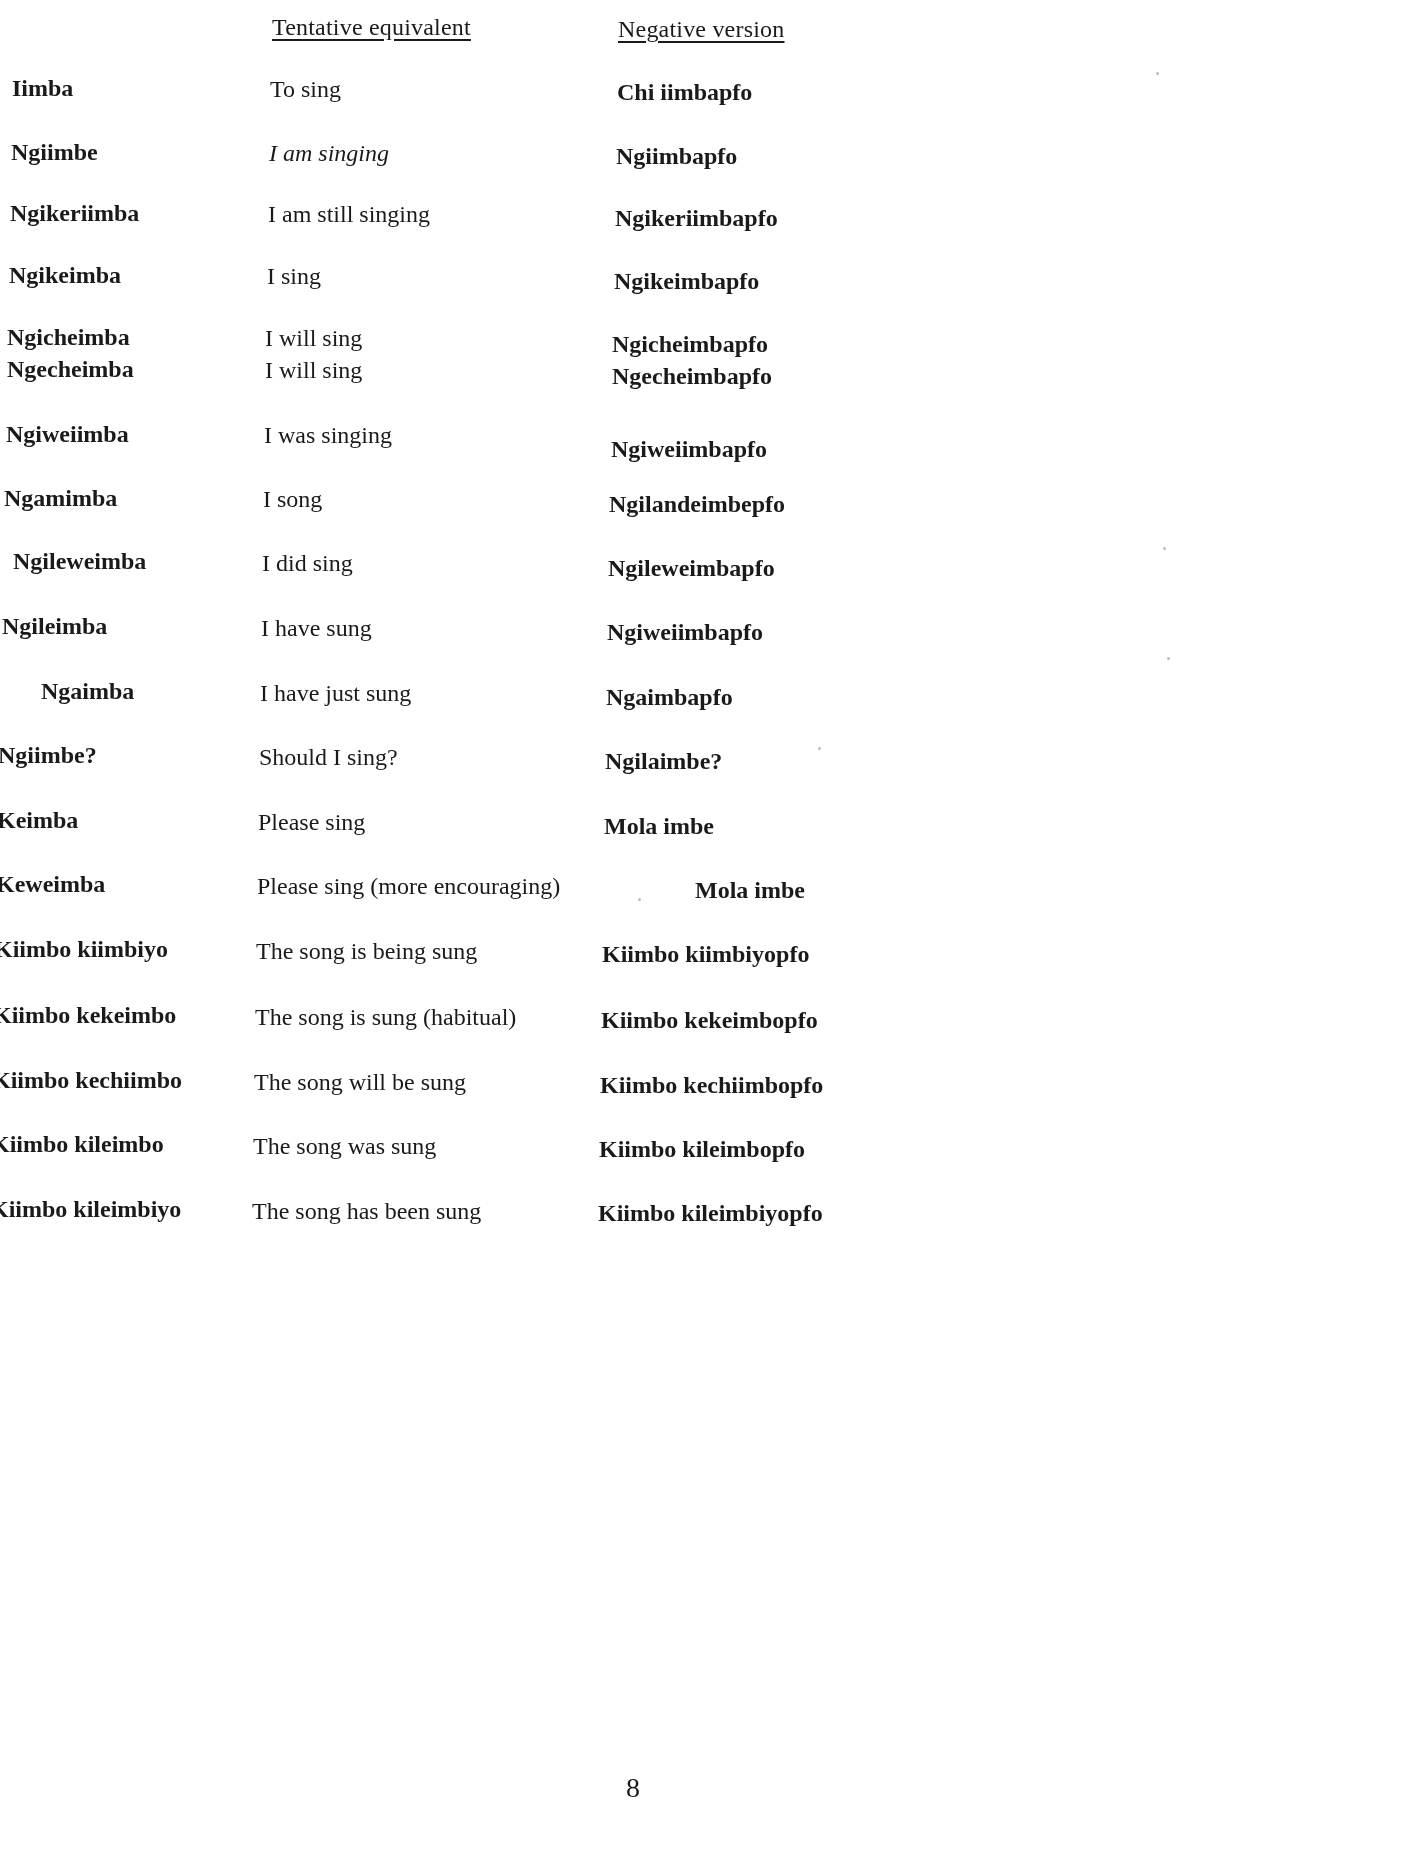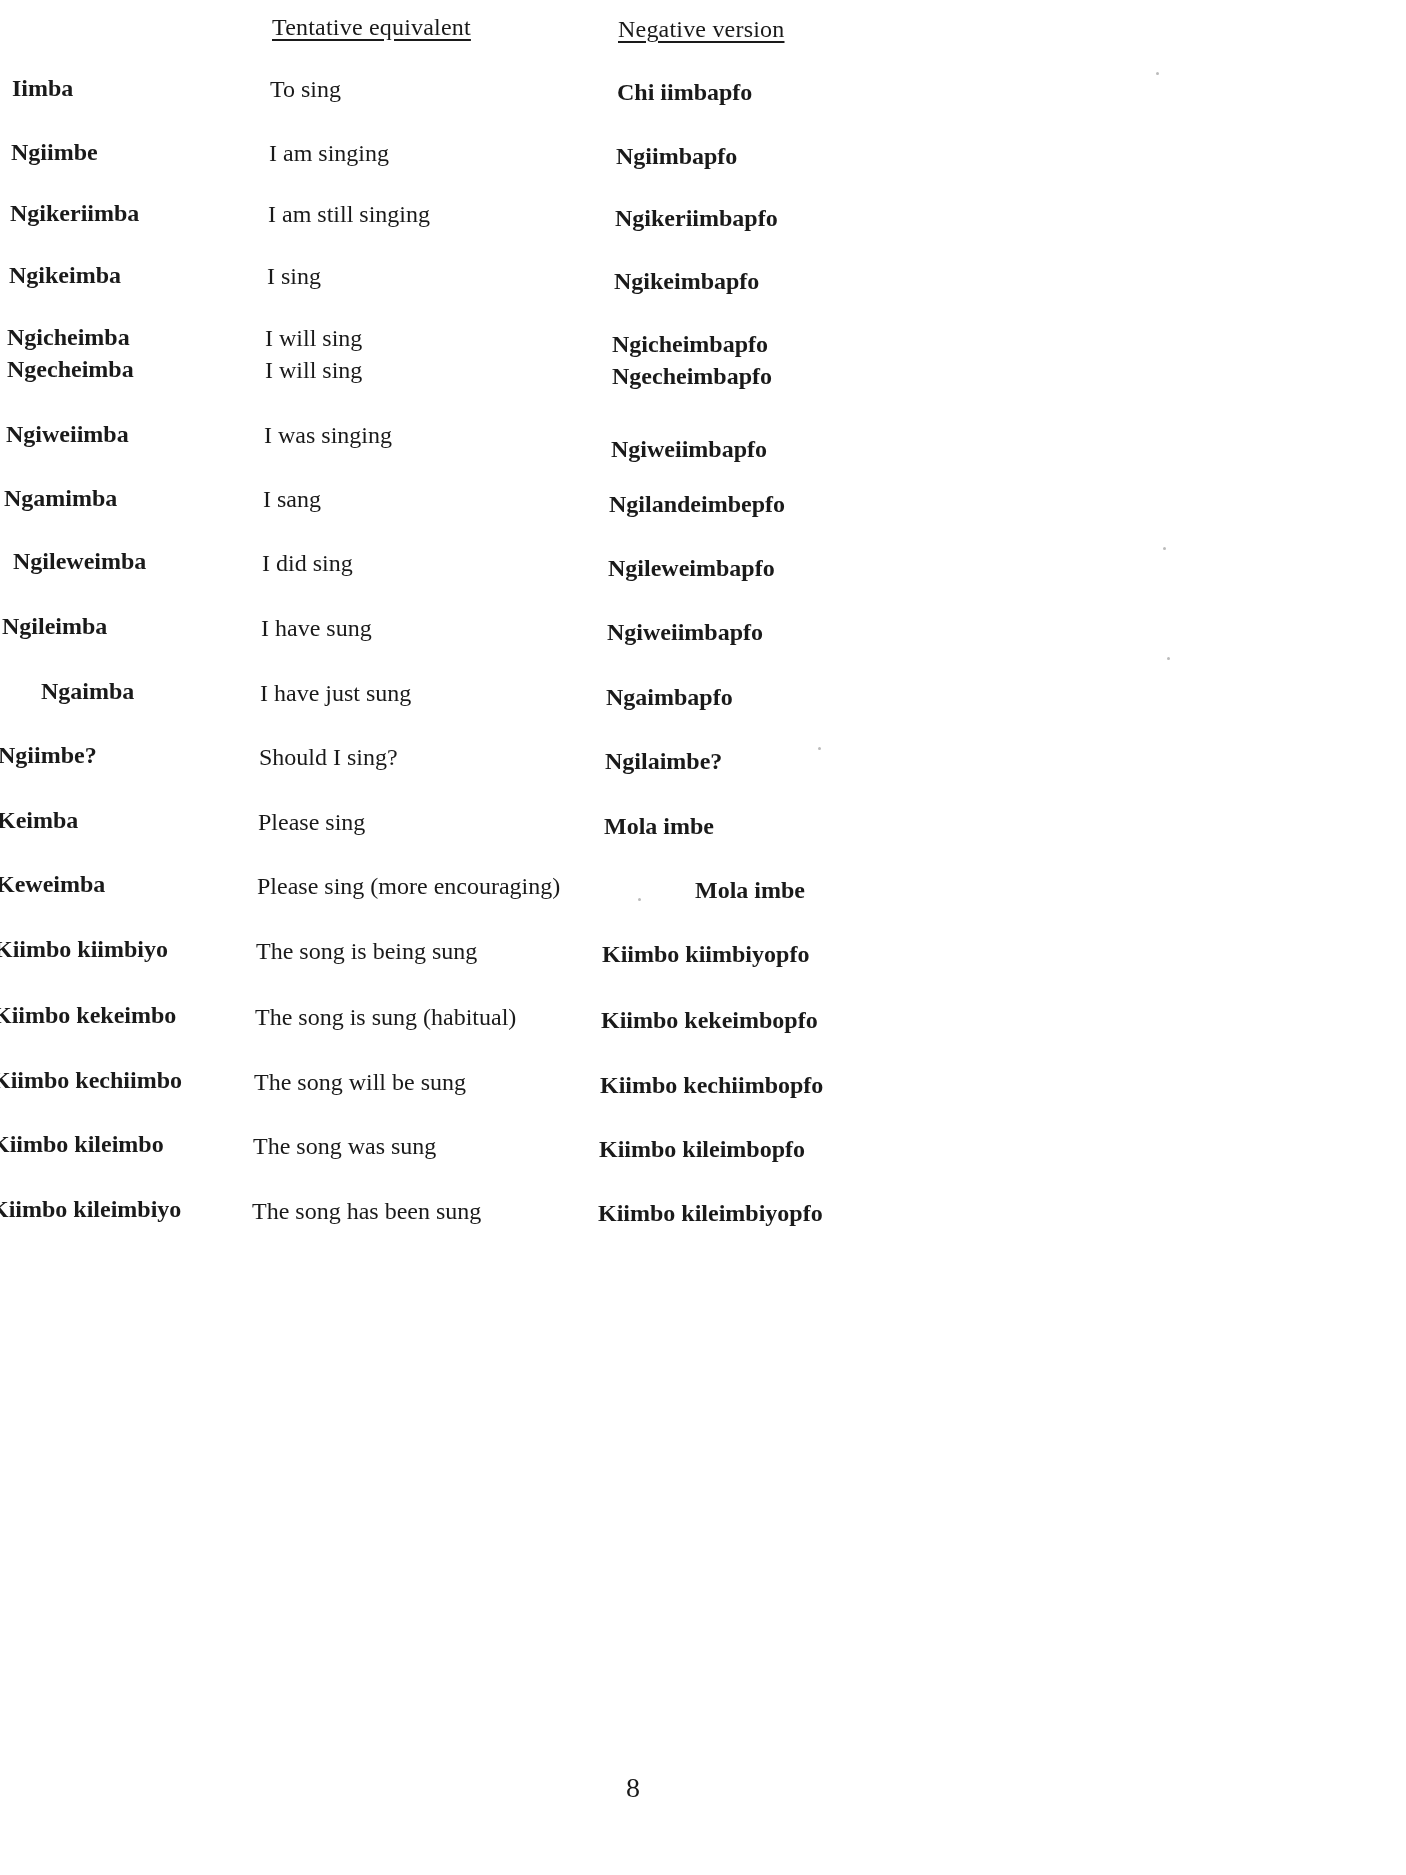--- a/index.html
+++ b/index.html
@@ -61,21 +61,21 @@
   <div>
 
     <div>
       <div class="cell verb" style="left:12px; top:76px;">Iimba</div>
       <div class="cell eq" style="left:270px; top:77px;">To sing</div>
       <div class="cell neg" style="left:617px; top:80px;">Chi iimbapfo</div>
     </div>
 
     <div>
       <div class="cell verb" style="left:11px; top:140px;">Ngiimbe</div>
-      <div class="cell eq" style="left:269px; top:141px;">I am singing</div>
+      <div class="cell eq" style="left:269px; top:141px;font-style:italic;">I am singing</div>
       <div class="cell neg" style="left:616px; top:144px;">Ngiimbapfo</div>
     </div>
 
     <div>
       <div class="cell verb" style="left:10px; top:201px;">Ngikeriimba</div>
       <div class="cell eq" style="left:268px; top:202px;text-align:right;">I am still singing</div>
       <div class="cell neg" style="left:615px; top:206px;">Ngikeriimbapfo</div>
     </div>
 
     <div>
@@ -97,21 +97,21 @@
     </div>
 
     <div>
       <div class="cell verb" style="left:6px; top:422px;">Ngiweiimba</div>
       <div class="cell eq" style="left:264px; top:423px;">I was singing</div>
       <div class="cell neg" style="left:611px; top:428px;margin-top:9px;">Ngiweiimbapfo</div>
     </div>
 
     <div>
       <div class="cell verb" style="left:4px; top:486px;">Ngamimba</div>
-      <div class="cell eq" style="left:263px; top:487px;">I sang</div>
+      <div class="cell eq" style="left:263px; top:487px;">I song</div>
       <div class="cell neg" style="left:609px; top:492px;">Ngilandeimbepfo</div>
     </div>
 
     <div>
       <div class="cell verb" style="left:13px; top:549px;">Ngileweimba</div>
       <div class="cell eq" style="left:262px; top:551px;">I did sing</div>
       <div class="cell neg" style="left:608px; top:556px;">Ngileweimbapfo</div>
     </div>
 
     <div>

